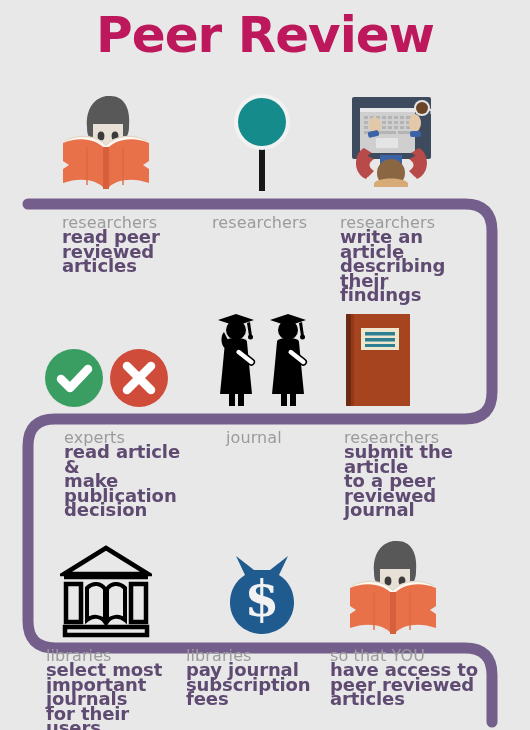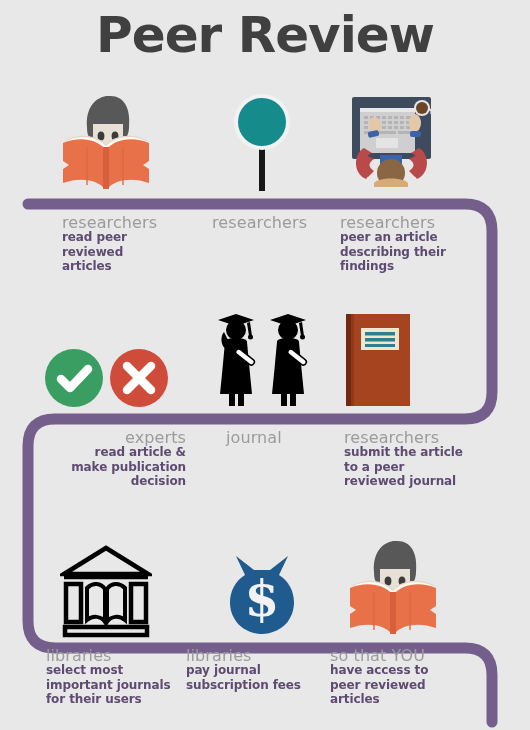--- a/index.html
+++ b/index.html
@@ -24,21 +24,21 @@
   
   #title {
     position: absolute;
     top: 6px;
     left: 0;
     width: 530px;
     text-align: center;
     font-size: 50px;
     font-weight: bold;
     letter-spacing: -1px;
-    color: #404040;
+    color: #be185d;
     font-family: "DejaVu Sans", sans-serif;
   }
 
   
   #path-svg {
     position: absolute;
     top: 0; left: 0;
     width: 530px;
     height: 730px;
     pointer-events: none;
@@ -70,39 +70,39 @@
     padding-top: 22px;
   }
   .cap-label {
     font-size: 16px;
     color: #9b9b9b;
     font-family: "DejaVu Sans", sans-serif;
     letter-spacing: .1px;
     line-height: 15px;
   }
   .cap-text {
-    font-size: 12px;
+    font-size: 18px;
     font-weight: bold;
     color: #5f4b72;
     font-family: "DejaVu Sans", sans-serif;
     line-height: 14.5px;
     letter-spacing: -.1px;
     white-space: pre-line;
   }
 
   
   #row-1 .caption { padding-top: 22px; }
   #row-2 .caption { padding-top: 22px; }
   #row-3 .caption { padding-top: 10px; }
 
   
   #row-1 .col-0 .caption { margin-left: 36px; }
   #row-1 .col-1 .caption { margin-left: 30px; }
   #row-1 .col-2 .caption { margin-left: 10px; }
-  #row-2 .col-0 .caption { margin-left: 16px; text-align: right; }
+  #row-2 .col-0 .caption { margin-left: 38px; }
   #row-2 .col-1 .caption { margin-left: 44px; }
   #row-2 .col-2 .caption { margin-left: 14px; }
   #row-3 .col-0 .caption { margin-left: 20px; }
   #row-3 .col-1 .caption { margin-left: 4px; }
   #row-3 .col-2 .caption { margin-left: 0px; }
 
   svg.icon { display: block; }
 </style>
 </head>
 <body>
@@ -220,21 +220,21 @@
           <rect x="24" y="38" width="11" height="6" rx="2" fill="#3c63a8" transform="rotate(-12 29 41)"></rect>
           <rect x="66" y="38" width="11" height="6" rx="2" fill="#3c63a8"></rect>
 
           <circle cx="47" cy="80" r="14" fill="#8a6642"></circle>
 
           <path d="M30 90 C34 84 60 84 64 90 L64 94 L30 94 Z" fill="#d6ab77"></path>
         </svg>
       </div>
       <div class="caption">
         <div class="cap-label">researchers</div>
-        <div class="cap-text">peer an article
+        <div class="cap-text">write an article
 describing their
 findings</div>
       </div>
     </div>
   </div>
 
   <div class="row" id="row-2">
 
     <div class="cell col-0">
       <div class="icon-box">

